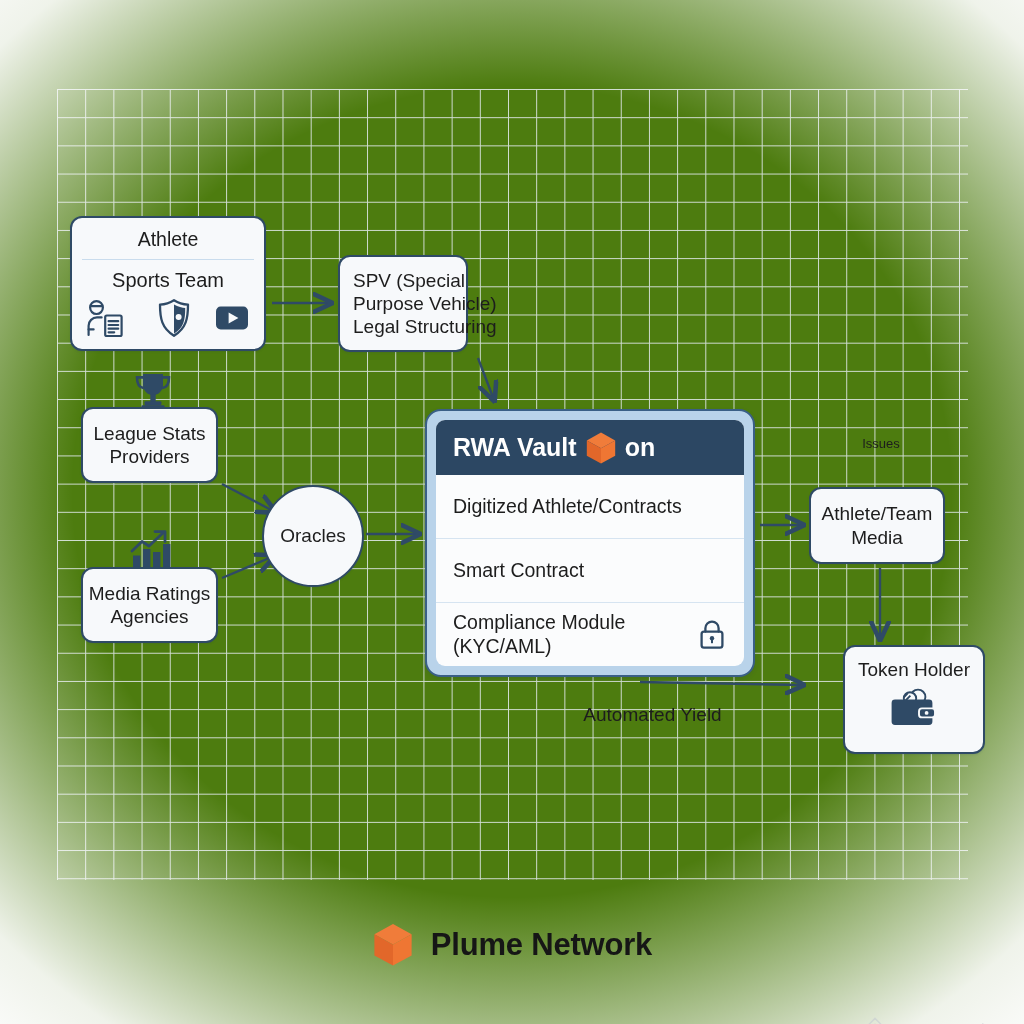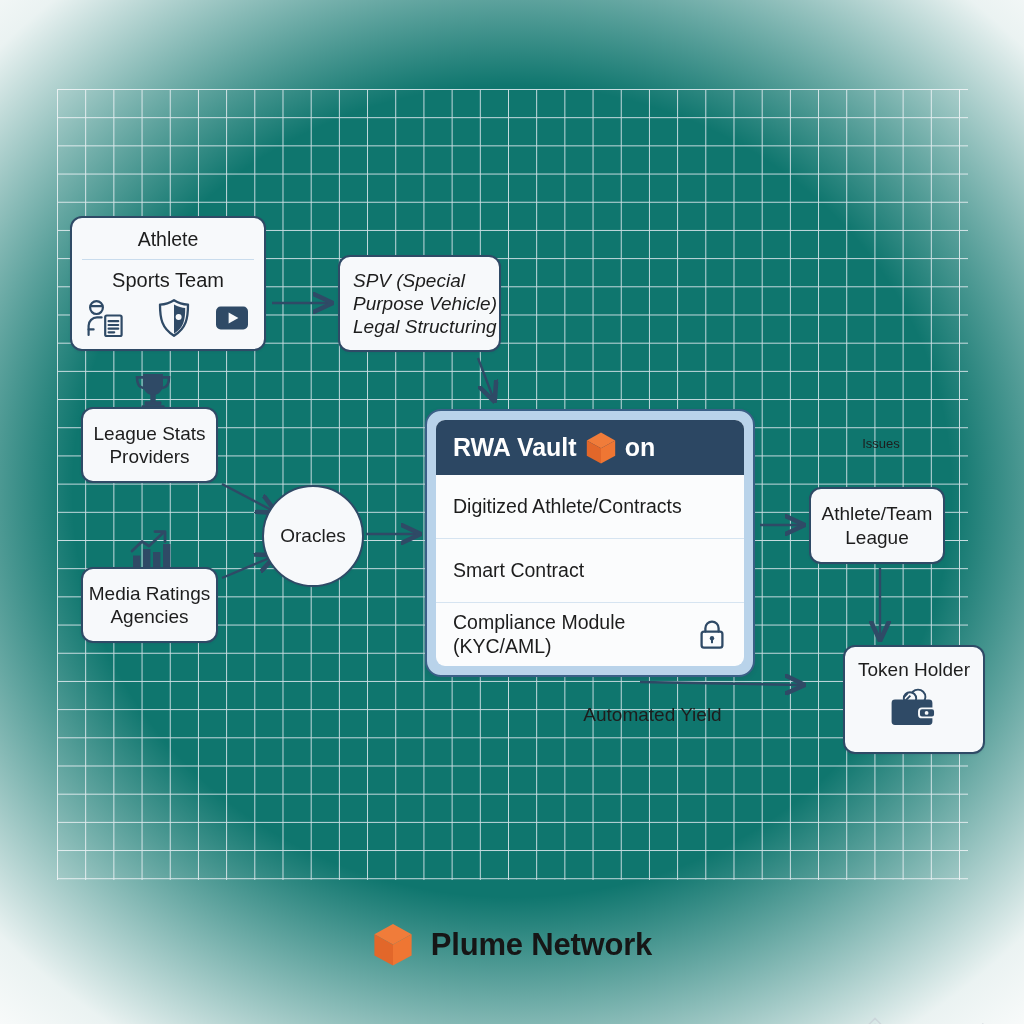--- a/index.html
+++ b/index.html
@@ -7,21 +7,21 @@
     padding: 0;
     background: #ffffff;
   }
   body {
     font-family: "Liberation Sans", sans-serif;
   }
   #canvas {
     position: relative;
     width: 1024px;
     height: 1024px;
-    background: #0f766e;
+    background: #4d7c0f;
     overflow: hidden;
   }
   
   #grid {
     position: absolute;
     left: 57px;
     top: 89px;
     width: 911px;
     height: 791px;
     background-image:
@@ -68,24 +68,23 @@
     width: 172px; height: 1.5px; background: #c9dced; margin-bottom: 8px;
   }
   #athlete-sub { font-size: 20px; margin-bottom: 2px; }
   #athlete-icons {
     display: flex; align-items: center; justify-content: space-between;
     width: 162px; margin-top: 3px;
   }
 
   
   #spv-box {
-    left: 338px; top: 255px; width: 163px; height: 97px;
+    left: 338px; top: 255px; width: 130px; height: 97px;
     align-items: flex-start; padding-left: 13px; text-align: left;
     font-size: 19px;
-    font-style: italic;
   }
 
   
   #league-box { left: 81px; top: 407px; width: 137px; height: 76px; font-size: 19px; }
   
   #media-box { left: 81px; top: 567px; width: 137px; height: 76px; font-size: 19px; text-align: center; }
   
   .float-icon { position: absolute; }
   #trophy-icon { left: 131px; top: 371px; }
   #chart-icon  { left: 127px; top: 527px; }
@@ -313,21 +312,21 @@
           <rect x="14" y="19.8" width="2" height="4.4" fill="#2f4a66"></rect>
         </svg>
       </div>
     </div>
   </div>
 
   <div id="issues-label">Issues</div>
 
   <div class="node" id="tokens-box">
     <span class="line">Athlete/Team</span>
-    <span class="line">League</span>
+    <span class="line">Media</span>
   </div>
 
   <div class="node" id="holder-box">
     <span class="line">Token Holder</span>
     <svg width="52" height="44" viewBox="0 0 52 44" style="margin-top:4px">
       <g stroke="#2f4a66" stroke-width="1.9" fill="none">
         <circle cx="30" cy="12" r="7.4" fill="#f7f9fb"></circle>
         <circle cx="22" cy="13.4" r="6.2" fill="#f7f9fb"></circle>
         <path d="M16 12 l3.4 -3.4 M17.4 15.6 l5 -5"></path>
       </g>

